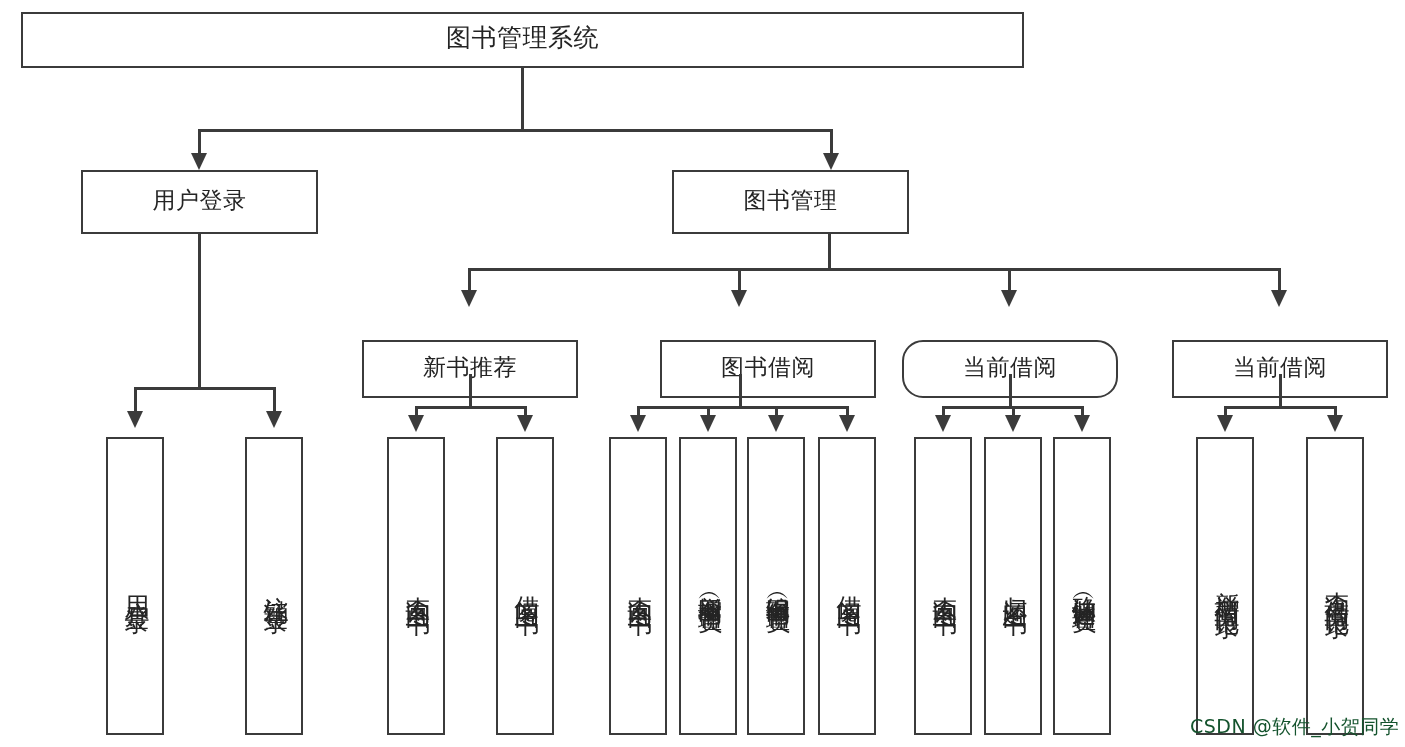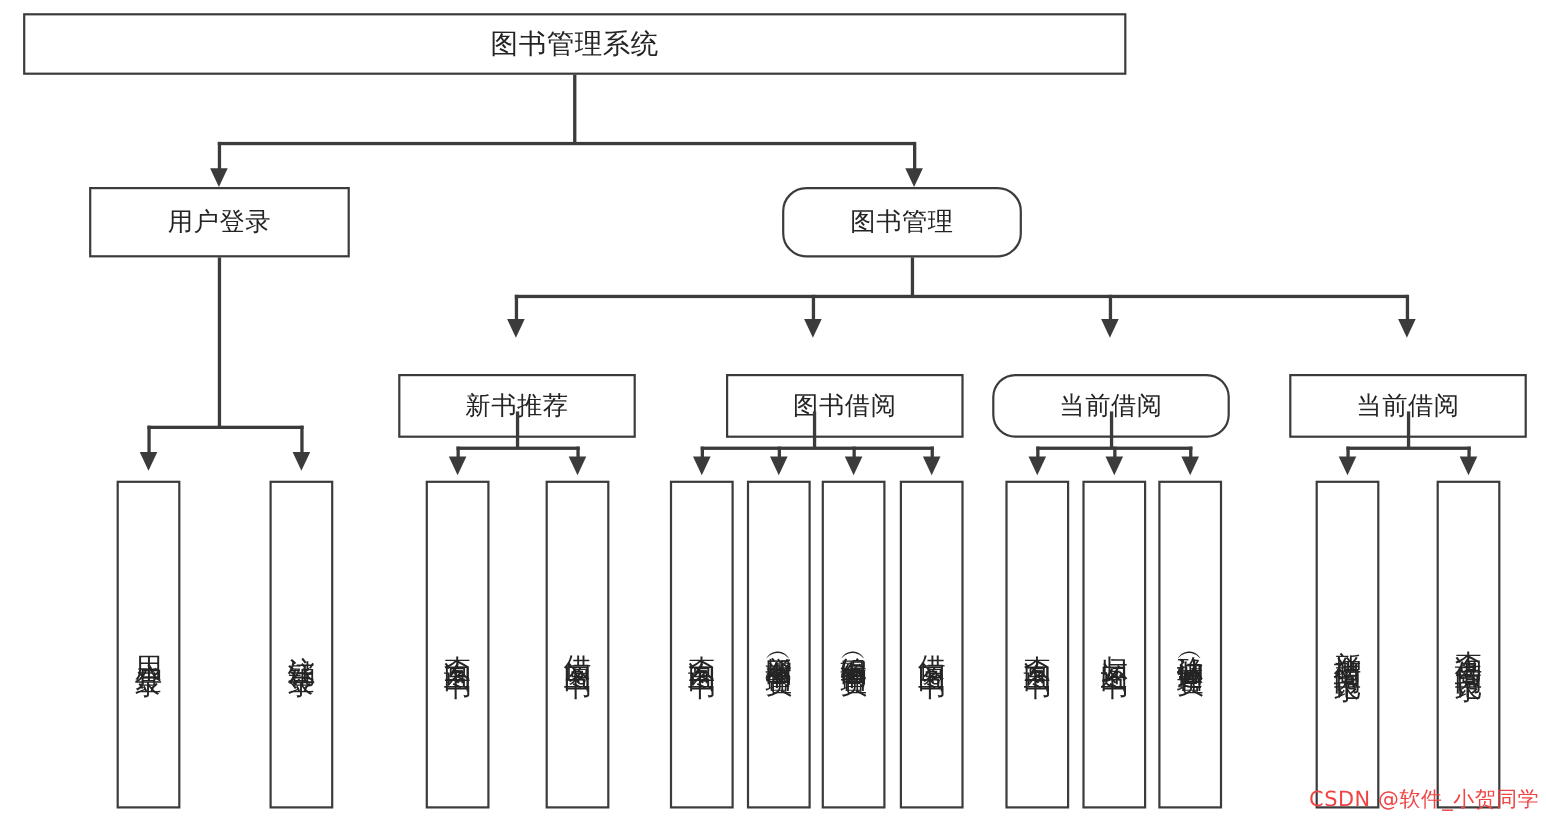--- a/index.html
+++ b/index.html
@@ -20,20 +20,21 @@
     box-sizing:border-box;
     border:2.5px solid #3b3b3b;
     background:#ffffff;
     display:flex;
     align-items:center;
     justify-content:center;
     text-align:center;
     line-height:1.25;
     color:#242424;
     letter-spacing:0.5px;
+    font-family:Liberation Mono, monospace;
   }
   .node.root{font-size:25px;}
   .node.lvl2{font-size:23px;}
   .node.lvl3{font-size:23px;margin-top:24px;}
   
   .node.leaf{
     font-size:25px;
     writing-mode:vertical-rl;
     text-orientation:upright;
     letter-spacing:5px;
@@ -52,21 +53,21 @@
     position:absolute;
     width:0;height:0;
     border-left:8px solid transparent;
     border-right:8px solid transparent;
     border-top:17px solid #3b3b3b;
   }
   
   #watermark{
     position:absolute;
     font-size:19px;
-    color:#ef4444;
+    color:#14532d;
     white-space:nowrap;
     letter-spacing:0.5px;
     pointer-events:none;
   }
 </style>
 </head>
 <body>
 
 <div id="canvas">
 
@@ -81,21 +82,21 @@
   <div class="ln vline" style="left:198px;top:129px;width:2.5px;height:28px;"></div>
   <div class="arrow" style="left:191px;top:153px;"></div>
 
   <div class="ln vline" style="left:830px;top:129px;width:2.5px;height:28px;"></div>
   <div class="arrow" style="left:823px;top:153px;"></div>
 
   <div class="node lvl2" style="left:81px;top:170px;width:237px;height:64px;">
     <span>用户登录</span>
   </div>
 
-  <div class="node lvl2" style="left:711px;top:170px;width:218px;height:64px;border-radius:22px;">
+  <div class="node lvl2" style="left:672px;top:170px;width:237px;height:64px;">
     <span>图书管理</span>
   </div>
 
   <div class="ln vline" style="left:198px;top:234px;width:2.5px;height:155px;"></div>
   <div class="ln hline" style="left:134px;top:387px;width:142px;height:2.5px;"></div>
   <div class="ln vline" style="left:134px;top:387px;width:2.5px;height:26px;"></div>
   <div class="arrow" style="left:127px;top:411px;"></div>
   <div class="ln vline" style="left:273px;top:387px;width:2.5px;height:26px;"></div>
   <div class="arrow" style="left:266px;top:411px;"></div>
 

